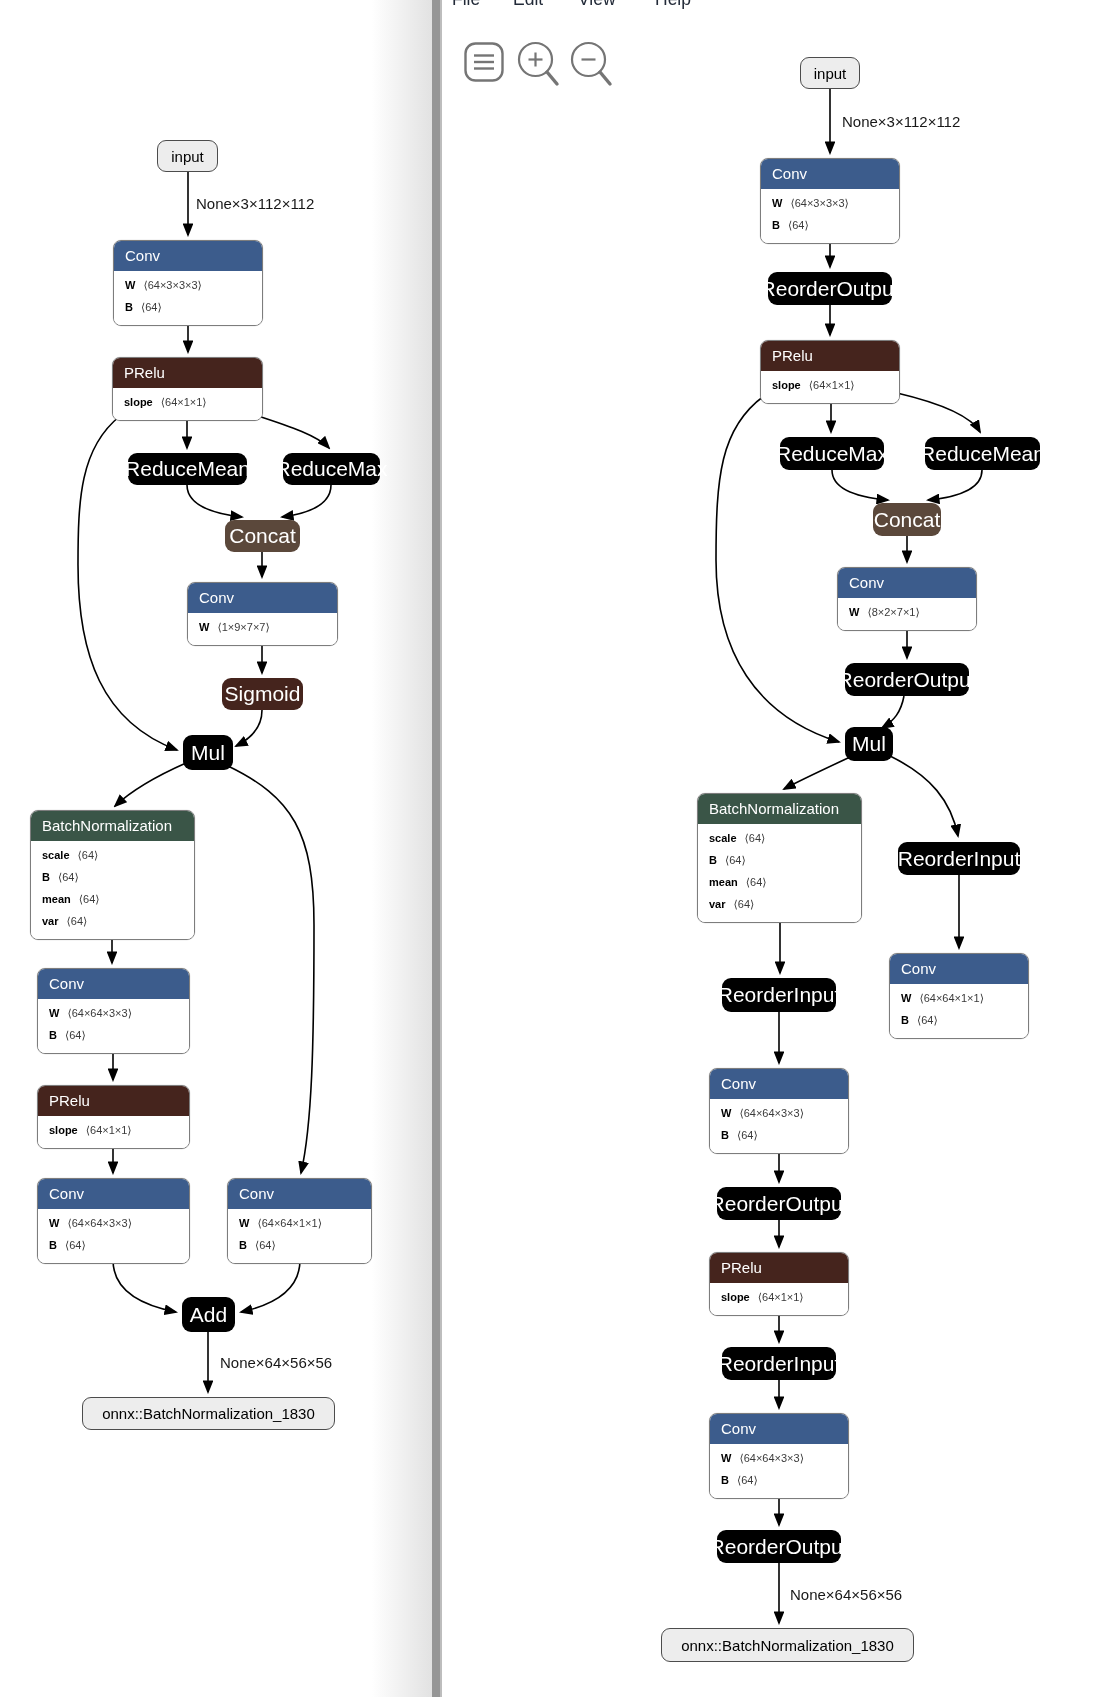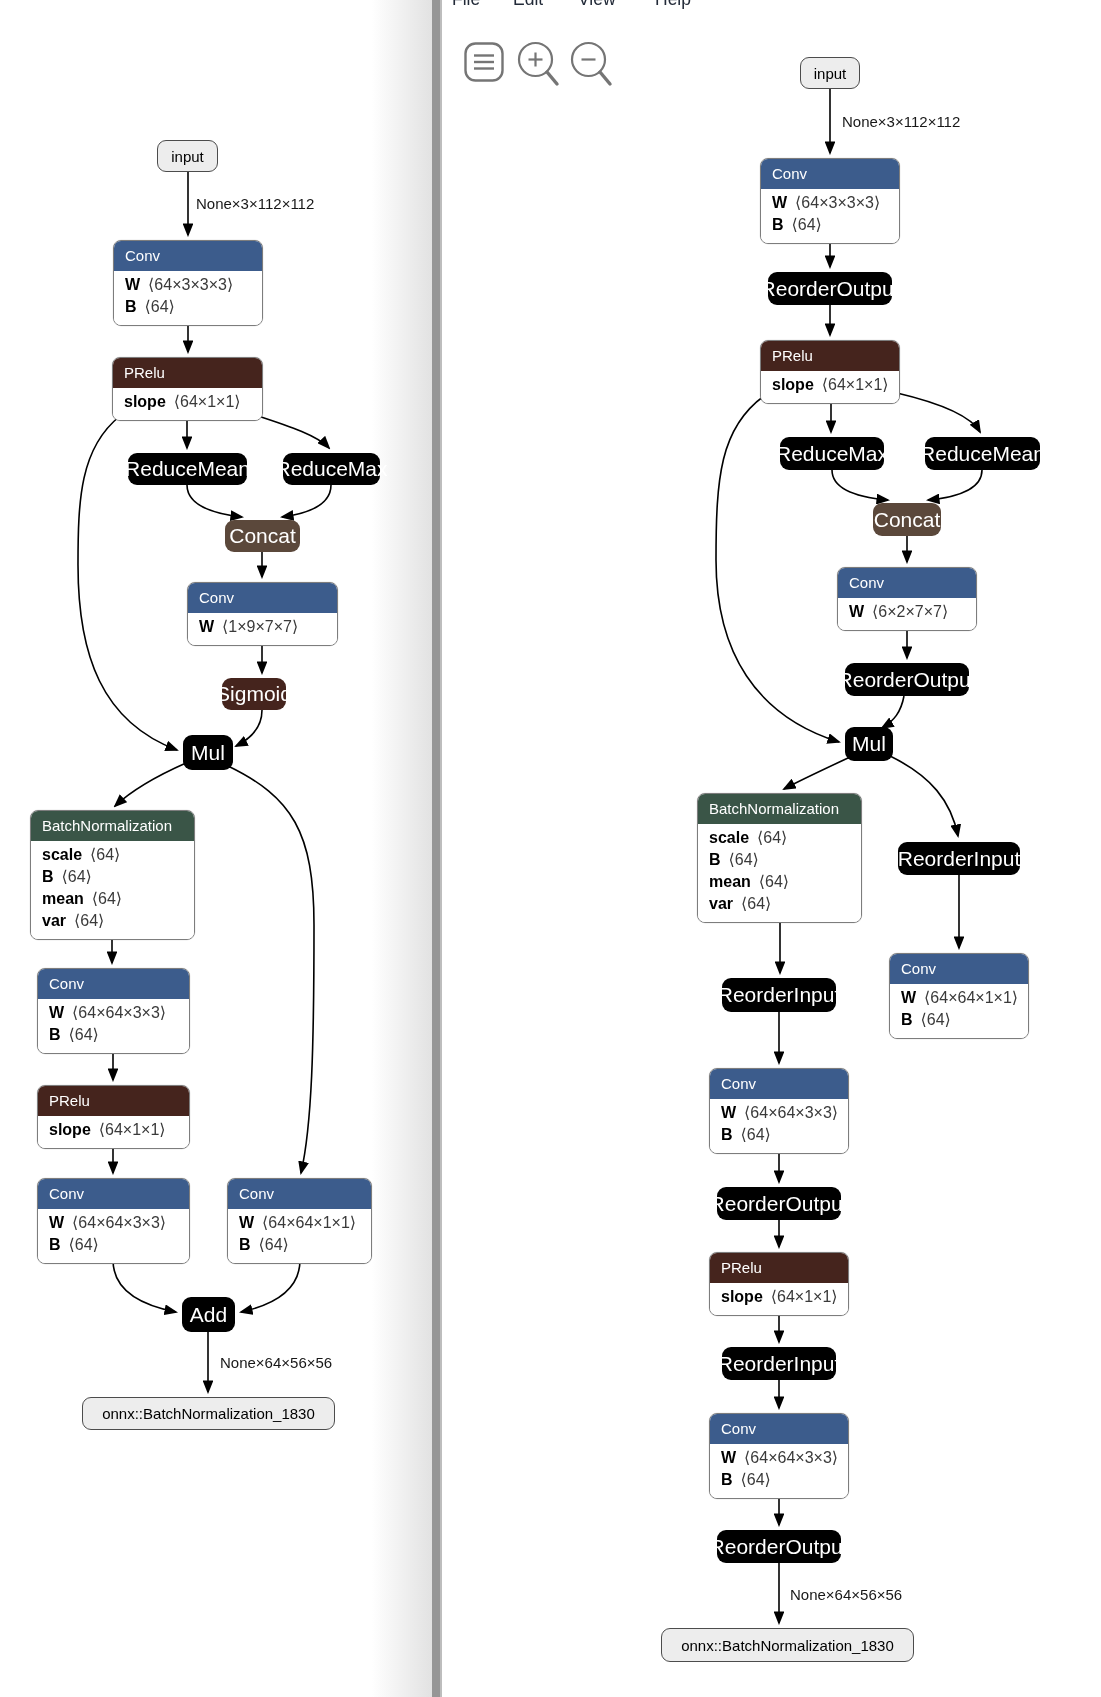--- a/index.html
+++ b/index.html
@@ -17,21 +17,21 @@
   .tool-btn{position:absolute;background:none;border:none;padding:0;margin:0;cursor:pointer;line-height:0}
 
   svg.edges-layer{position:absolute;left:0;top:0;width:1101px;height:1697px;overflow:visible;pointer-events:none}
   .edge{fill:none;stroke-width:1.6}
 
   .nodes-layer{position:absolute;left:0;top:0;width:1101px;height:1697px}
 
   .node-op{position:absolute;background:#ffffff;border:1px solid #7d7d7d;border-radius:8px;overflow:hidden;box-sizing:border-box;box-shadow:0 0 0 .5px rgba(0,0,0,.08)}
   .node-header{color:#ffffff;font-size:15px;line-height:18px;padding:6px 11px;white-space:nowrap}
   .node-body{padding:3px 0 7px;background:#fff}
-  .param-row{font-size:16px;line-height:16px;padding:3px 11px;white-space:nowrap}
+  .param-row{font-size:11px;line-height:16px;padding:3px 11px;white-space:nowrap}
   .param-name{font-weight:bold;color:#000;margin-right:8px}
   .param-value{color:#3a3a3a}
 
   .node-pill{position:absolute;border-radius:9px;color:#ffffff;font-size:21px;display:flex;align-items:center;justify-content:center;box-sizing:border-box;white-space:nowrap}
   .node-io{position:absolute;background:#ededed;border:1.6px solid #4c4c4c;border-radius:9px;color:#000;font-size:15px;display:flex;align-items:center;justify-content:center;box-sizing:border-box;white-space:nowrap}
 
   .edge-label{position:absolute;font-size:15px;color:#181818;white-space:nowrap}
 </style>
 </head>
 <body>
@@ -142,21 +142,21 @@
     </div>
     <div class="node-pill" style="left: 128px; top: 453px; width: 119px; height: 32px; background: rgb(0, 0, 0);">ReduceMean</div>
     <div class="node-pill" style="left: 283px; top: 453px; width: 97px; height: 32px; background: rgb(0, 0, 0);">ReduceMax</div>
     <div class="node-pill" style="left: 225px; top: 520px; width: 75px; height: 32px; background: rgb(91, 72, 59);">Concat</div>
     <div class="node-op" style="left: 187px; top: 582px; width: 151px;">
       <div class="node-header" style="background: rgb(60, 92, 140);">Conv</div>
       <div class="node-body">
         <div class="param-row"><span class="param-name">W</span><span class="param-value">⟨1×9×7×7⟩</span></div>
       </div>
     </div>
-    <div class="node-pill" style="left: 222px; top: 678px; width: 64px; height: 32px; background: rgb(69, 36, 29);">Sigmoid</div>
+    <div class="node-pill" style="left: 222px; top: 678px; width: 81px; height: 32px; background: rgb(69, 36, 29);">Sigmoid</div>
     <div class="node-pill" style="left: 183px; top: 735px; width: 50px; height: 35px; background: rgb(0, 0, 0);">Mul</div>
     <div class="node-op" style="left: 30px; top: 810px; width: 165px;">
       <div class="node-header" style="background: rgb(58, 85, 71);">BatchNormalization</div>
       <div class="node-body">
         <div class="param-row"><span class="param-name">scale</span><span class="param-value">⟨64⟩</span></div>
         <div class="param-row"><span class="param-name">B</span><span class="param-value">⟨64⟩</span></div>
         <div class="param-row"><span class="param-name">mean</span><span class="param-value">⟨64⟩</span></div>
         <div class="param-row"><span class="param-name">var</span><span class="param-value">⟨64⟩</span></div>
       </div>
     </div>
@@ -205,21 +205,21 @@
       <div class="node-body">
         <div class="param-row"><span class="param-name">slope</span><span class="param-value">⟨64×1×1⟩</span></div>
       </div>
     </div>
     <div class="node-pill" style="left: 780px; top: 437px; width: 104px; height: 33px; background: rgb(0, 0, 0);">ReduceMax</div>
     <div class="node-pill" style="left: 925px; top: 437px; width: 115px; height: 33px; background: rgb(0, 0, 0);">ReduceMean</div>
     <div class="node-pill" style="left: 873px; top: 503px; width: 68px; height: 33px; background: rgb(91, 72, 59);">Concat</div>
     <div class="node-op" style="left: 837px; top: 567px; width: 140px;">
       <div class="node-header" style="background: rgb(60, 92, 140);">Conv</div>
       <div class="node-body">
-        <div class="param-row"><span class="param-name">W</span><span class="param-value">⟨6×2×7×7⟩</span></div>
+        <div class="param-row"><span class="param-name">W</span><span class="param-value">⟨8×2×7×1⟩</span></div>
       </div>
     </div>
     <div class="node-pill" style="left: 845px; top: 663px; width: 124px; height: 33px; background: rgb(0, 0, 0);">ReorderOutput</div>
     <div class="node-pill" style="left: 845px; top: 727px; width: 48px; height: 34px; background: rgb(0, 0, 0);">Mul</div>
     <div class="node-op" style="left: 697px; top: 793px; width: 165px;">
       <div class="node-header" style="background: rgb(58, 85, 71);">BatchNormalization</div>
       <div class="node-body">
         <div class="param-row"><span class="param-name">scale</span><span class="param-value">⟨64⟩</span></div>
         <div class="param-row"><span class="param-name">B</span><span class="param-value">⟨64⟩</span></div>
         <div class="param-row"><span class="param-name">mean</span><span class="param-value">⟨64⟩</span></div>

